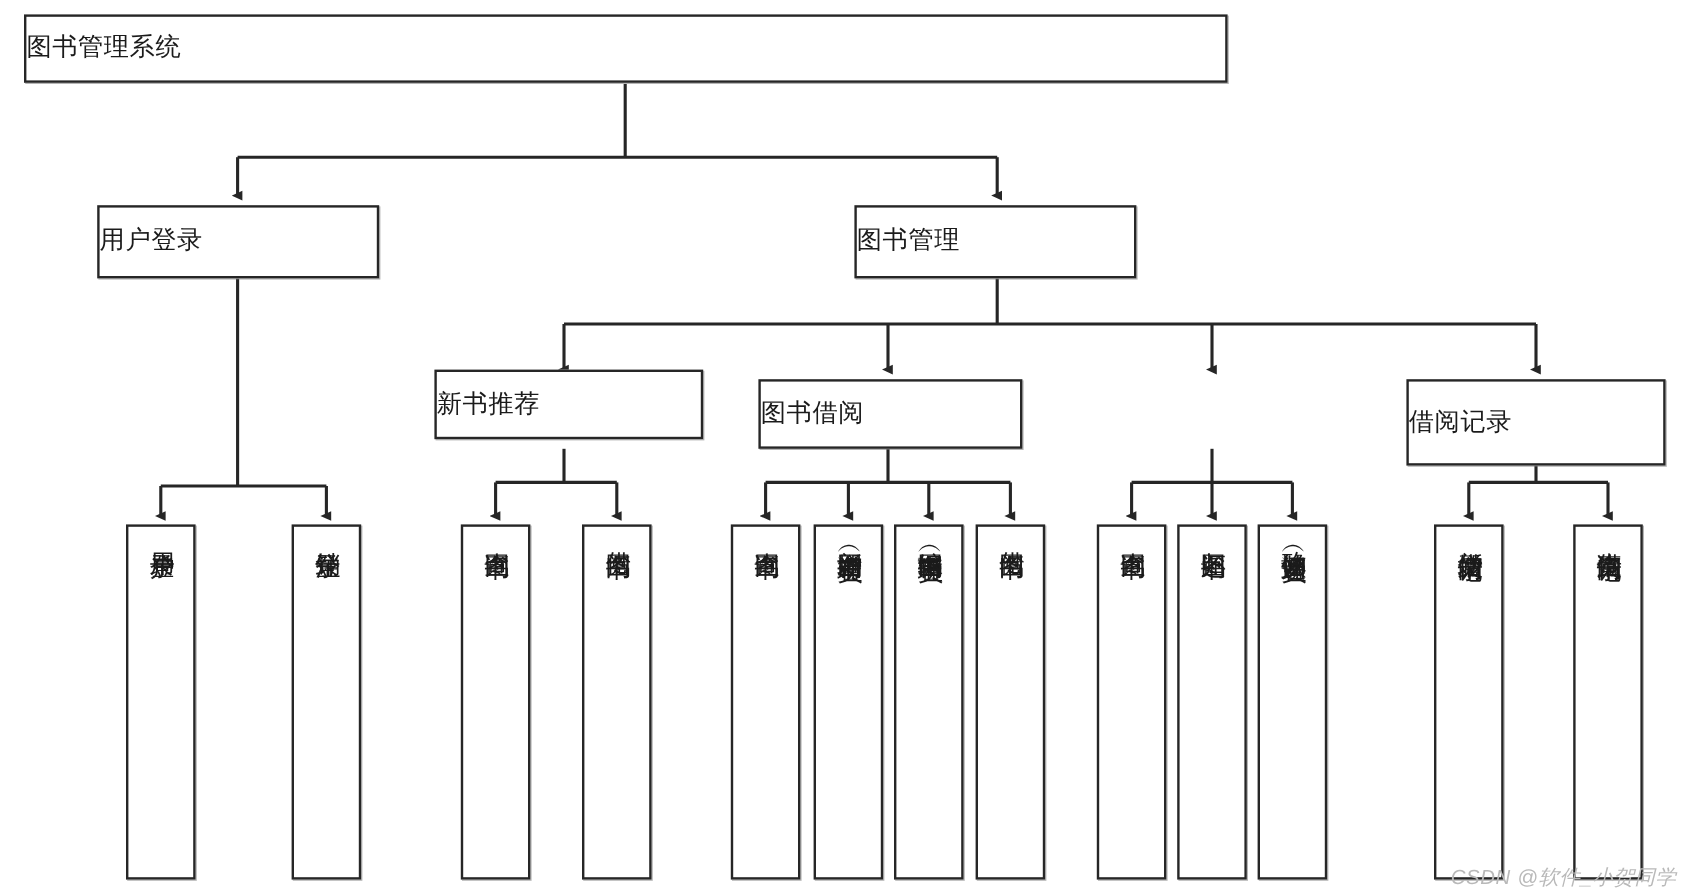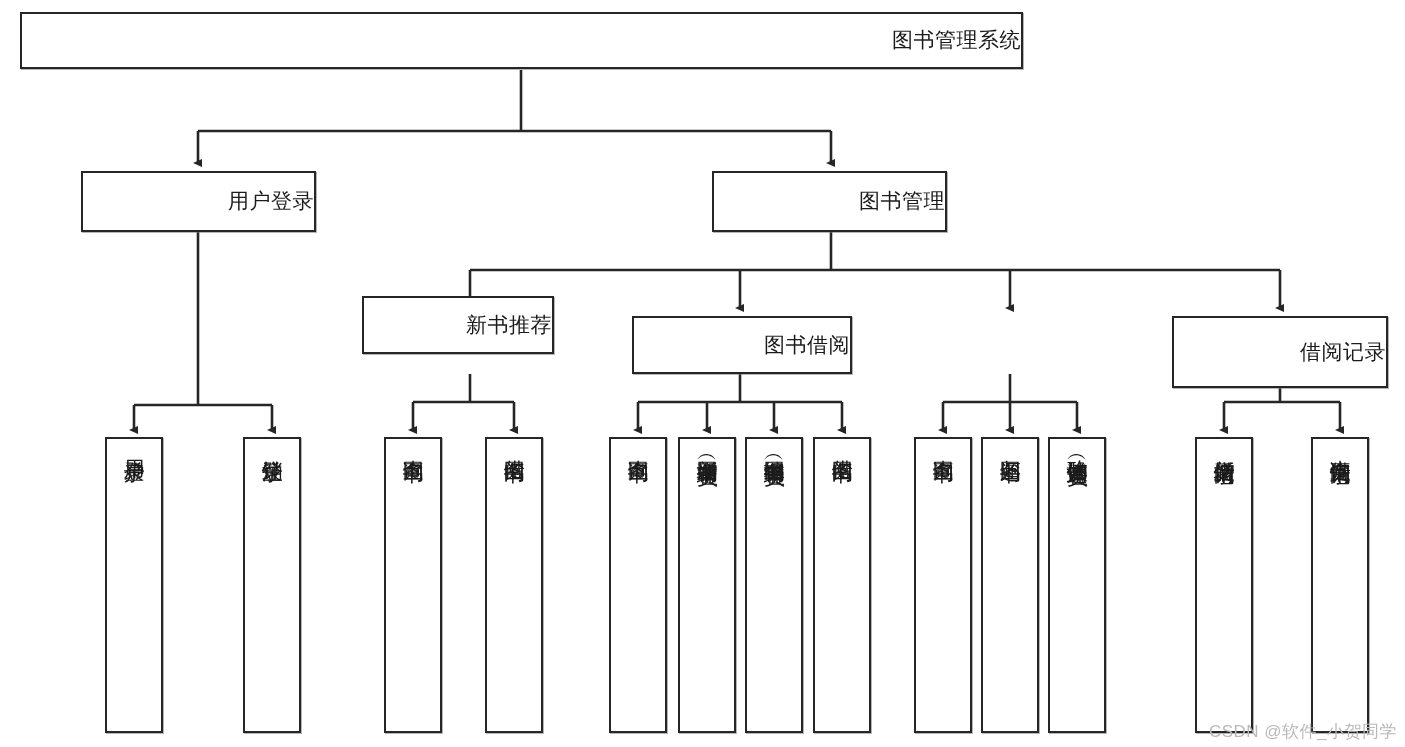--- a/index.html
+++ b/index.html
@@ -26,21 +26,21 @@
     height: 747px;
     pointer-events: none;
   }
   .node {
     position: absolute;
     box-sizing: border-box;
     background: #ffffff;
     border: 2px solid #262626;
     display: flex;
     align-items: center;
-    justify-content: flex-end;
+    justify-content: flex-start;
     box-shadow: 1px 1px 0 rgba(120,120,120,0.55);
   }
   .node .label {
     font-size: 21px;
     line-height: 1.18;
     letter-spacing: 0.5px;
     color: #1b1b1b;
     white-space: nowrap;
     text-align: center;
   }
@@ -59,20 +59,21 @@
     white-space: nowrap;
   }
   #watermark {
     position: absolute;
     right: 8px;
     bottom: 4px;
     font-size: 17px;
     color: #b9b9b9;
     letter-spacing: 0.5px;
     white-space: nowrap;
+    font-style: italic;
   }
 </style>
 </head>
 <body>
 
 <div id="canvas">
 
   <svg class="connectors" viewBox="0 0 1405 747">
     <defs>
       <marker id="arrow" markerWidth="10" markerHeight="10" refX="5" refY="5" orient="auto" markerUnits="userSpaceOnUse">
@@ -124,25 +125,25 @@
   </svg>
 
   <div class="node root" style="left:20px; top:12px; width:1003px; height:57px;">
     <span class="label">图书管理系统</span>
   </div>
 
   <div class="node" style="left:81px; top:171px; width:235px; height:61px;">
     <span class="label">用户登录</span>
   </div>
 
-  <div class="node" style="left:712px; top:171px; width:235px; height:61px;padding-left:32px;">
+  <div class="node" style="left:712px; top:171px; width:235px; height:61px;">
     <span class="label">图书管理</span>
   </div>
 
-  <div class="node" style="left:362px; top:296px; width:192px; height:58px;">
+  <div class="node" style="left:362px; top:308px; width:224px; height:58px;">
     <span class="label">新书推荐</span>
   </div>
 
   <div class="node" style="left:632px; top:316px; width:220px; height:58px;">
     <span class="label">图书借阅</span>
   </div>
 
 
   <div class="node" style="left:1172px; top:316px; width:216px; height:72px;">
     <span class="label">借阅记录</span>

